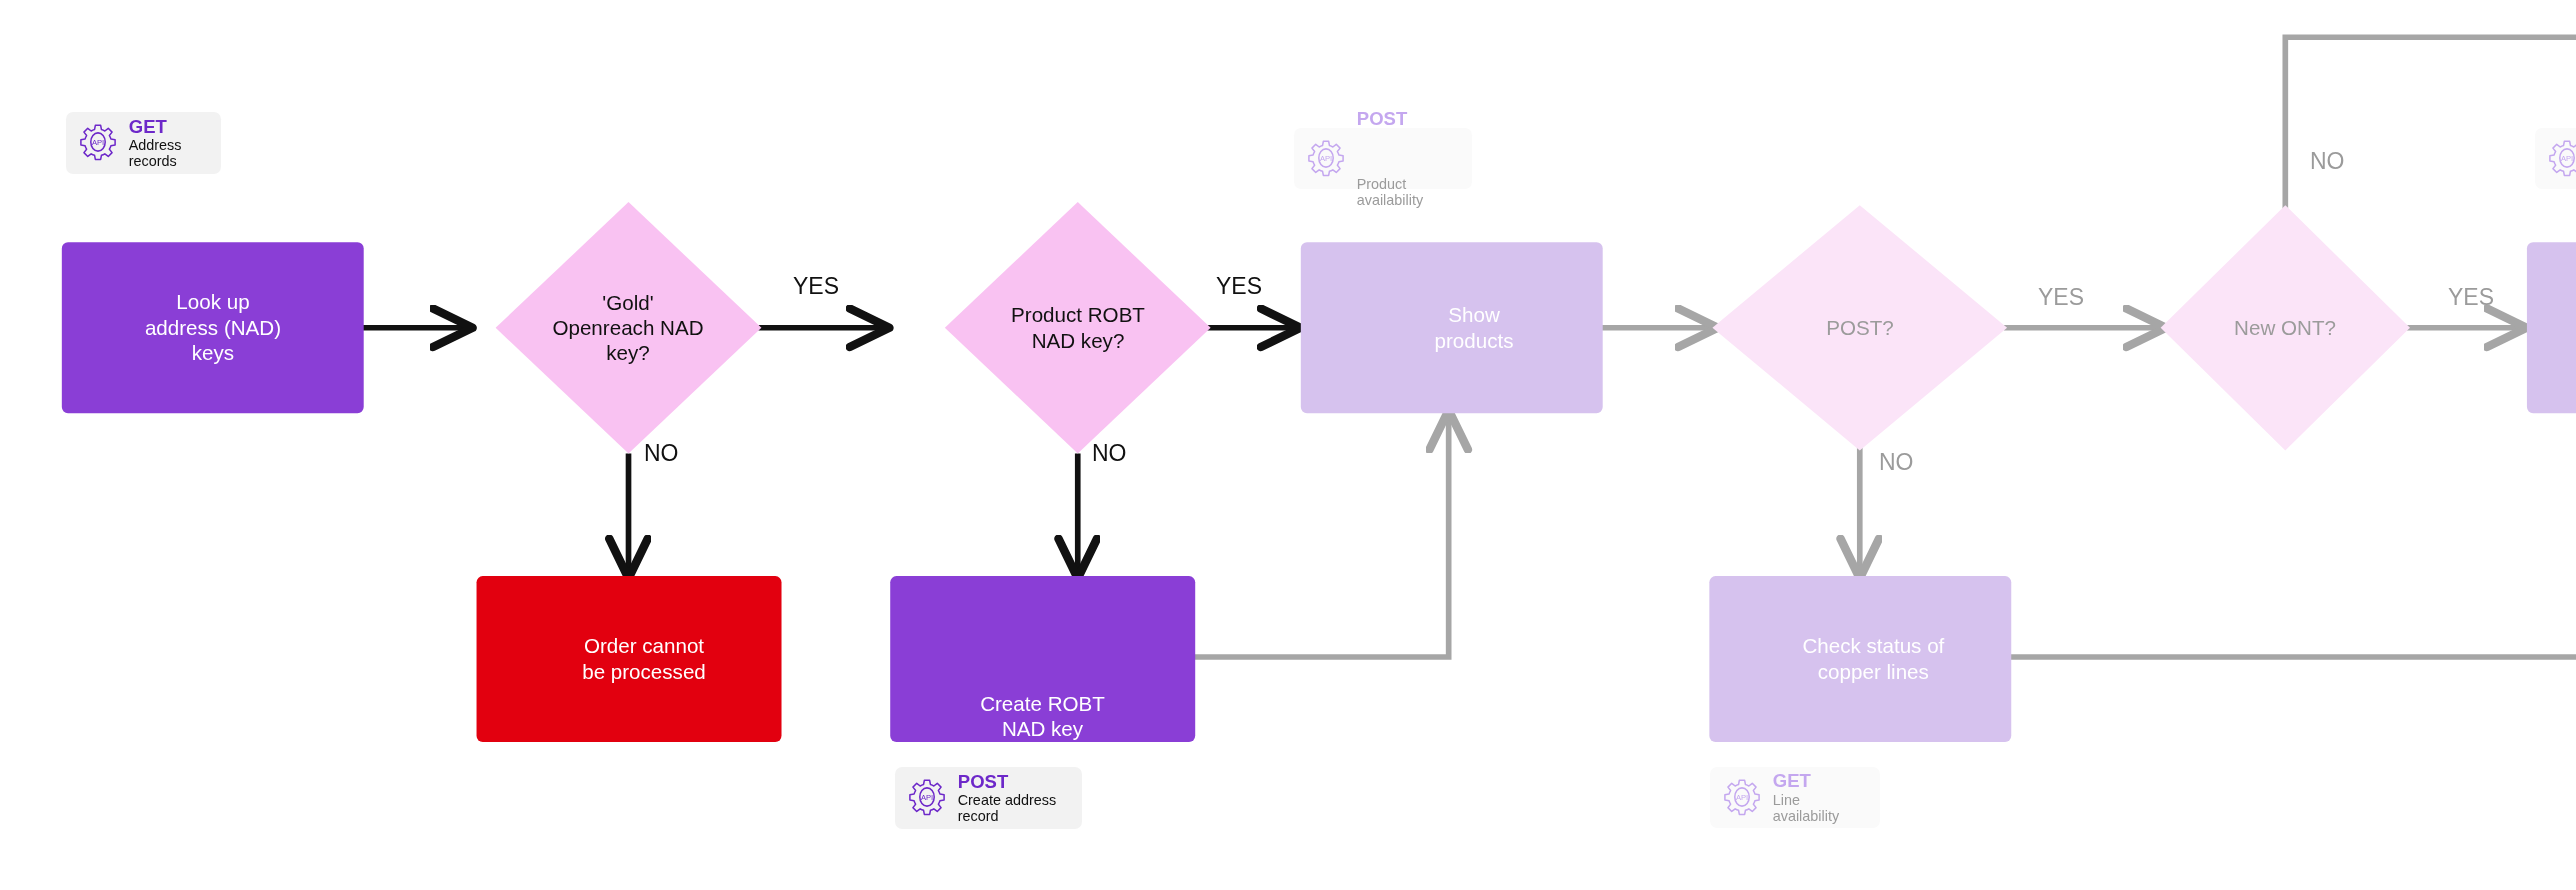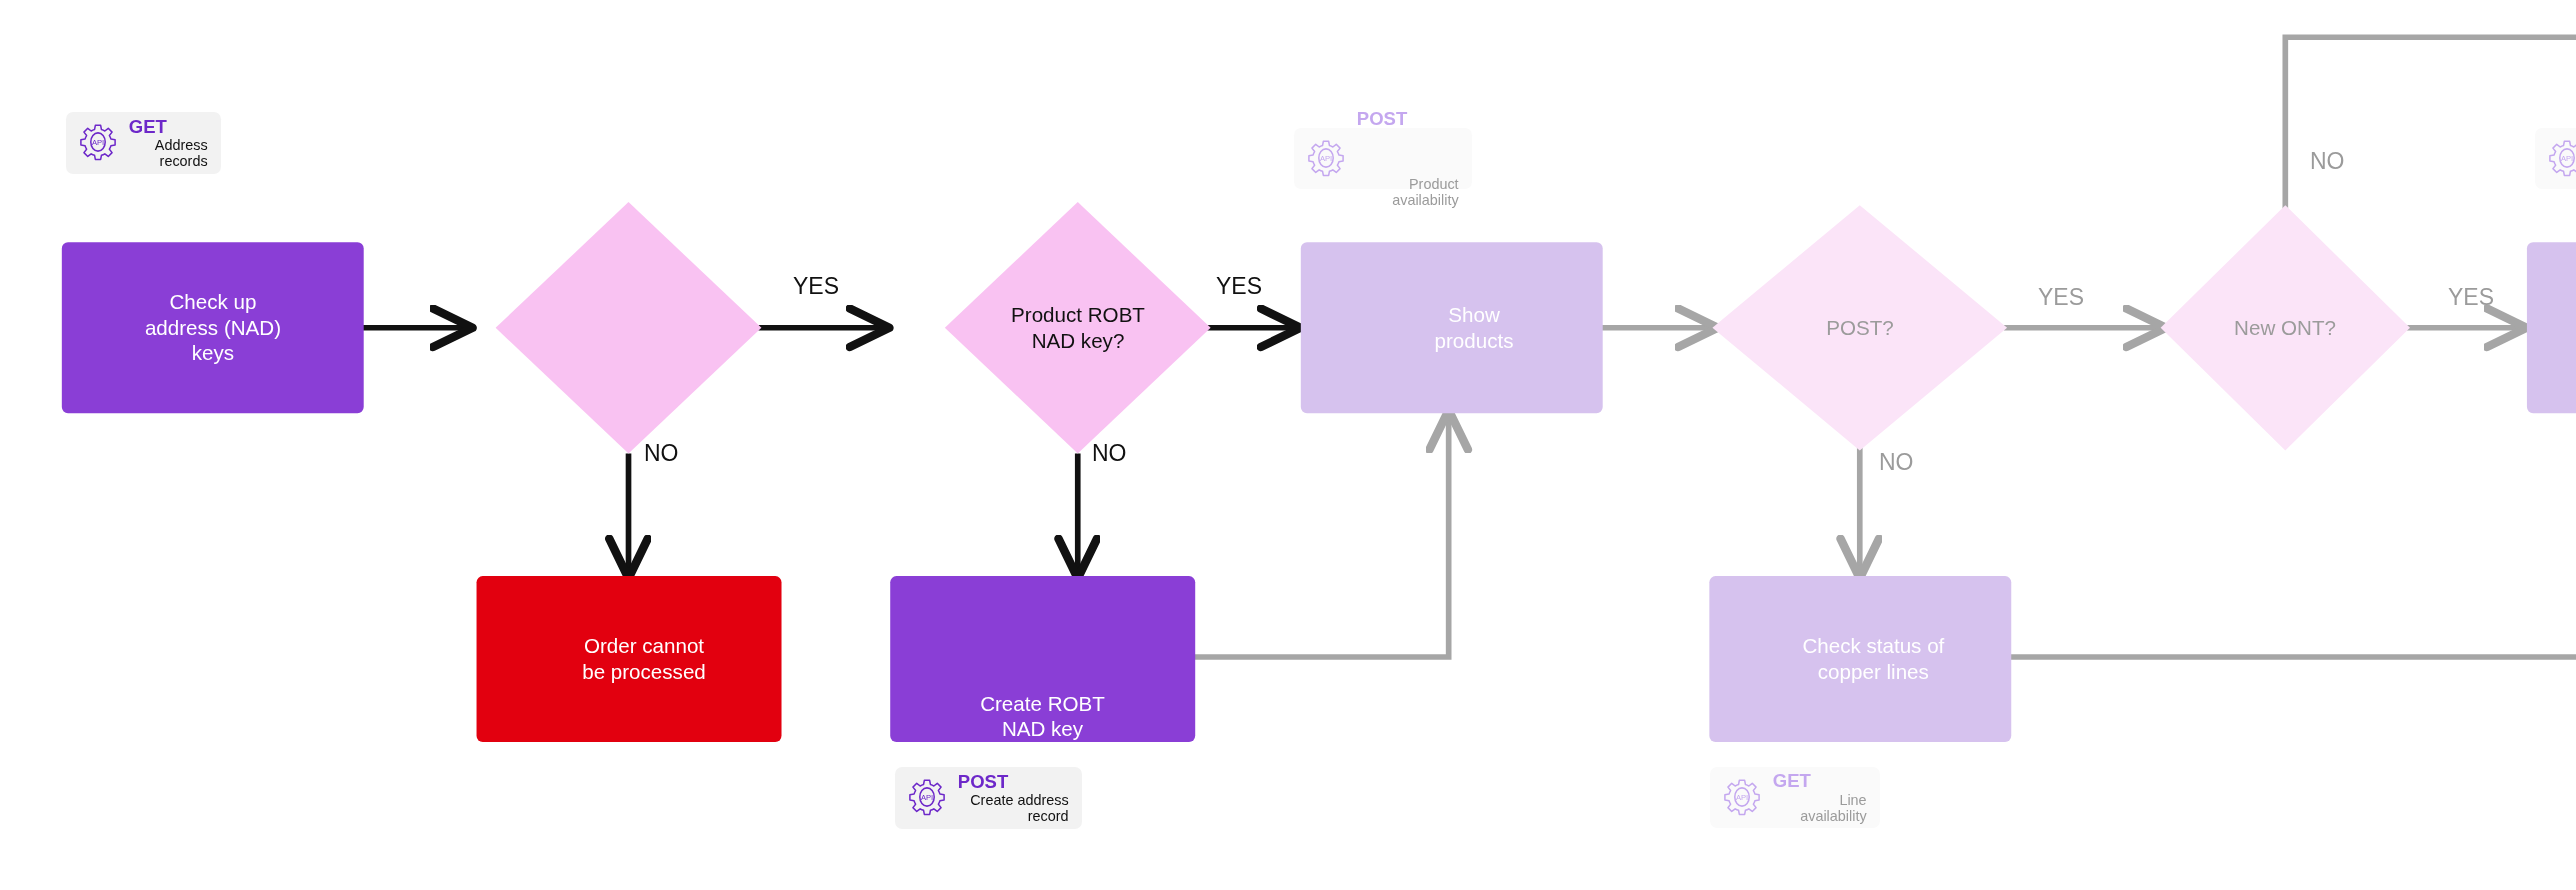--- a/index.html
+++ b/index.html
@@ -18,21 +18,21 @@
   .edge-label{
     position:absolute;font-size:23px;font-weight:400;white-space:nowrap;
   }
   .api-chip{
     position:absolute;display:flex;align-items:center;gap:11.3px;
     border-radius:7.2px;box-sizing:border-box;padding:0 13.4px;
   }
   .api-chip .gear{flex:0 0 auto;}
   .api-chip .txt{display:flex;flex-direction:column;justify-content:center;line-height:1.12;}
   .api-chip .verb{font-size:18.5px;font-weight:bold;letter-spacing:0.1px;}
-  .api-chip .desc{font-size:14.4px;text-align:right;}
+  .api-chip .desc{font-size:14.4px;}
 </style>
 </head>
 <body>
 
 <div id="stage">
 
   <svg class="layer" viewBox="0 0 7974 1729">
     <defs>
       <marker id="ahB" markerWidth="10" markerHeight="10" refX="7.2" refY="4" orient="auto" markerUnits="strokeWidth">
         <path d="M0.6,0.6 L7.6,4 L0.6,7.4" fill="none" stroke="#111111" stroke-width="1.5" stroke-linecap="round" stroke-linejoin="round"></path>
@@ -103,25 +103,30 @@
 
       <polygon points="5312,1039 5551,1275 5312,1511 5073,1275" fill="#fbe4f8"></polygon>
 
       <rect x="6507" y="470" width="570" height="332" rx="12" fill="#d6c2ee"></rect>
 
       <rect x="7290" y="470" width="586" height="332" rx="12" fill="#d6c2ee"></rect>
     </g>
   </svg>
 
   <div class="proc-box" style="left:62px;top:242px;width:302px;height:171px;">
-      <span style="white-space:pre-line">Check up
+      <span style="white-space:pre-line">Look up
 address (NAD)
 keys</span>
     </div>
 
+  <div class="diamond-text" style="left:489px;top:242px;width:278px;height:171px;color:#111111;">
+      <span style="white-space:pre-line">'Gold'
+Openreach NAD
+key?</span>
+    </div>
 
   <div class="proc-box" style="left:477px;top:576px;width:334px;height:166px;">
       <span style="white-space:pre-line">Order cannot
 be processed</span>
     </div>
 
   <div class="diamond-text" style="left:939px;top:242px;width:278px;height:171px;color:#111111;">
       <span style="white-space:pre-line">Product ROBT
 NAD key?</span>
     </div>

